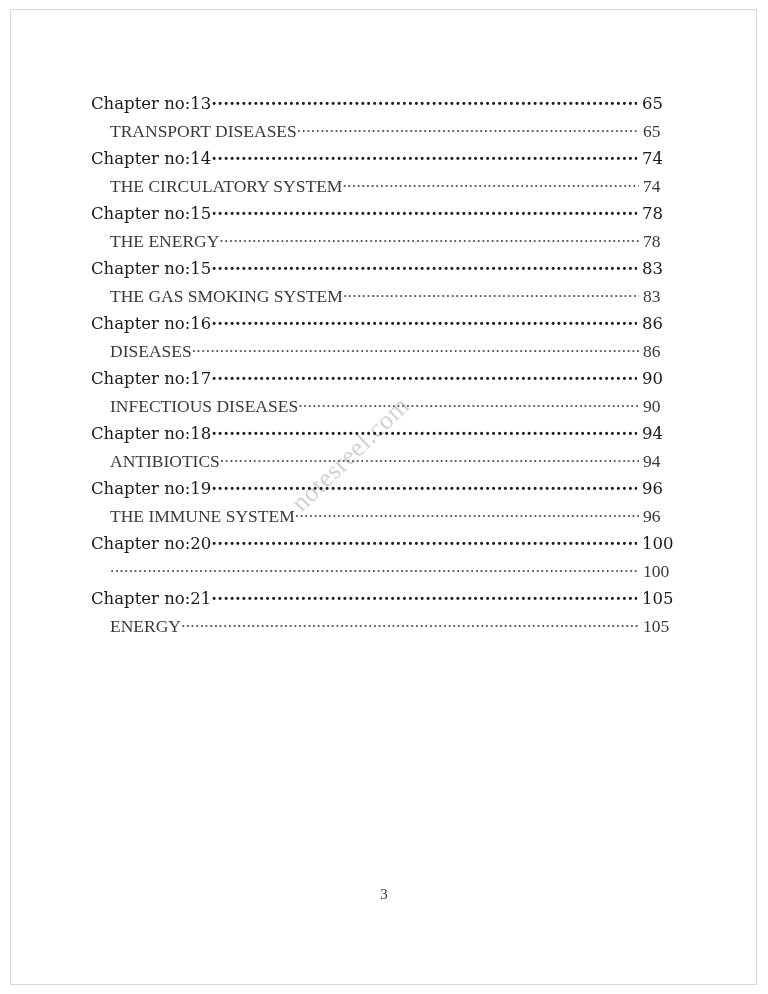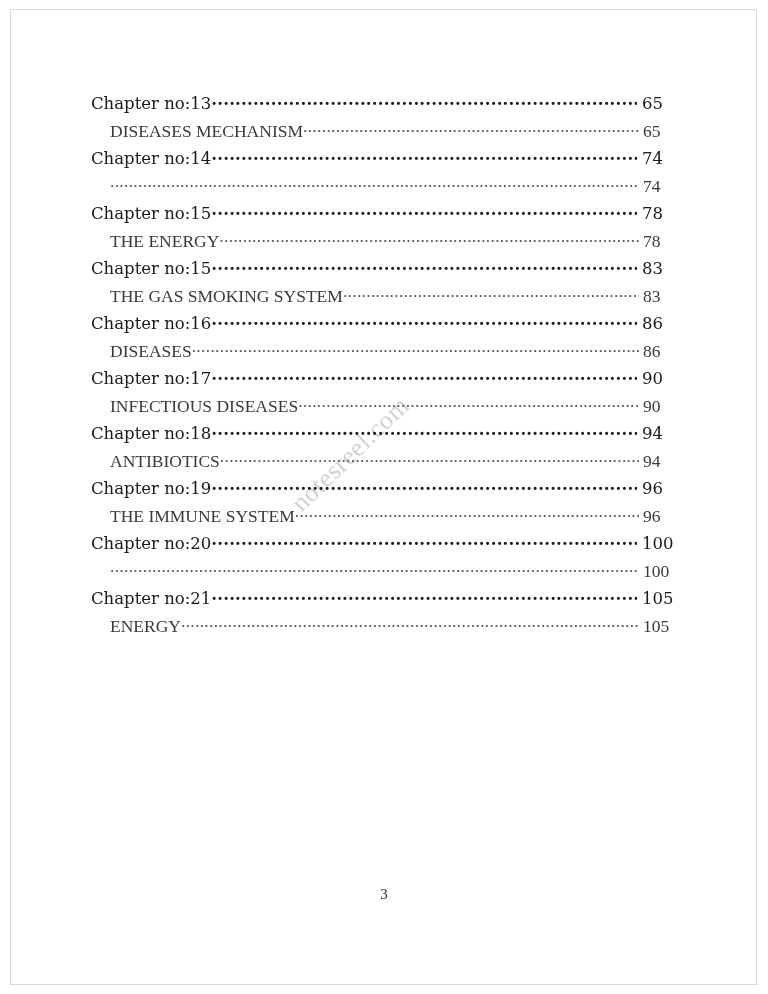--- a/index.html
+++ b/index.html
@@ -162,30 +162,31 @@
     <div class="watermark-text">notesreel.com</div>
   </div>
 
   <div class="toc" id="toc-list">
       <div class="toc-row row-chapter">
         <span class="label">Chapter no:13</span>
         <span class="leader"></span>
         <span class="pageno">65</span>
       </div>
       <div class="toc-row row-section">
-        <span class="label">DISEASES MECHANISM</span>
+        <span class="label">TRANSPORT DISEASES</span>
         <span class="leader"></span>
         <span class="pageno">65</span>
       </div>
       <div class="toc-row row-chapter">
         <span class="label">Chapter no:14</span>
         <span class="leader"></span>
         <span class="pageno">74</span>
       </div>
       <div class="toc-row row-section">
+        <span class="label">THE CIRCULATORY SYSTEM</span>
         <span class="leader"></span>
         <span class="pageno">74</span>
       </div>
       <div class="toc-row row-chapter">
         <span class="label">Chapter no:15</span>
         <span class="leader"></span>
         <span class="pageno">78</span>
       </div>
       <div class="toc-row row-section">
         <span class="label">THE ENERGY</span>

